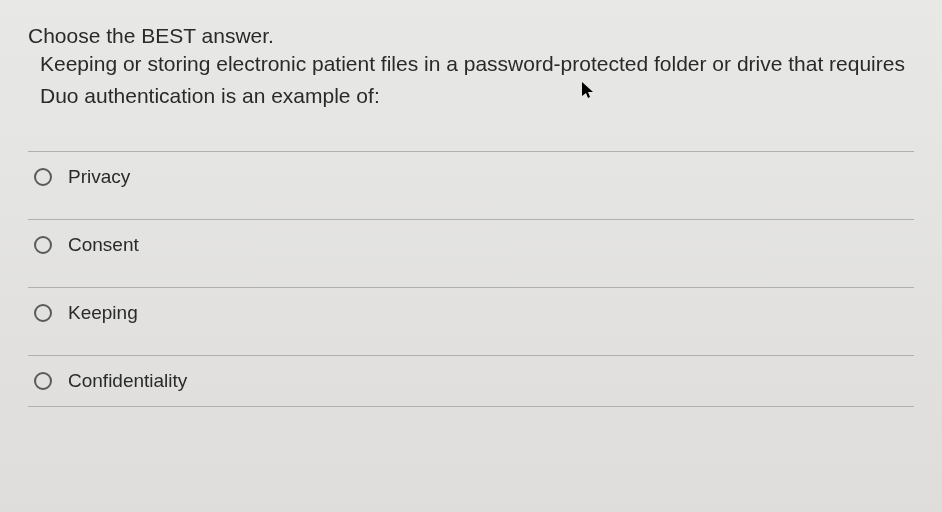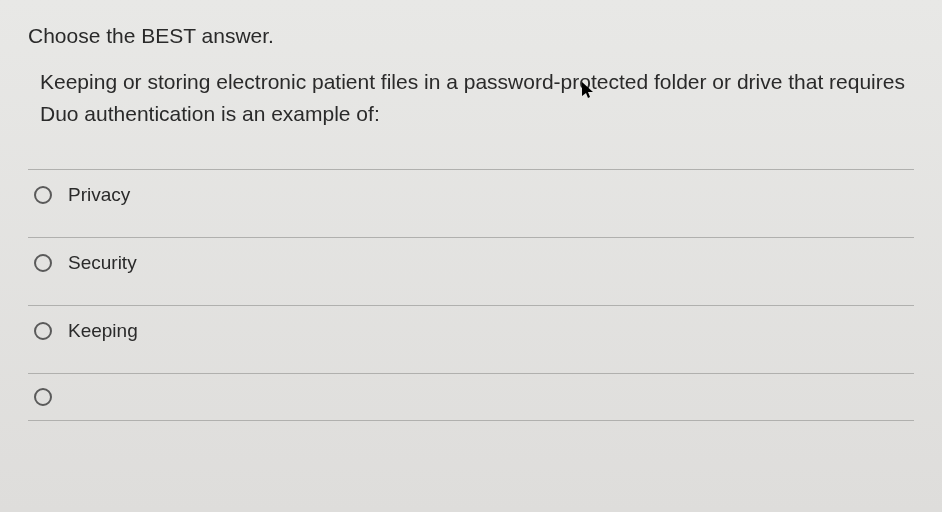--- a/index.html
+++ b/index.html
@@ -13,21 +13,20 @@
       background: linear-gradient(to bottom, #e8e8e6 0%, #dedddb 100%);
       font-family: -apple-system, BlinkMacSystemFont, "Segoe UI", Arial, sans-serif;
       color: #2a2a2a;
       padding: 24px 28px 0 28px;
       position: relative;
     }
     .instruction {
       font-size: 21px;
       font-weight: 400;
       color: #2a2a2a;
-      margin-bottom: 18px;
     }
     .question {
       font-size: 21px;
       font-weight: 400;
       color: #2a2a2a;
       line-height: 1.5;
       margin-bottom: 40px;
       margin-left: 12px;
     }
     .options {
@@ -71,26 +70,27 @@
 
 <div class="question">Keeping or storing electronic patient files in a password-protected folder or drive that requires Duo authentication is an example of:</div>
 
 <div class="options">
   <div class="option-row">
     <span class="radio-icon"></span>
     <span class="option-label">Privacy</span>
   </div>
   <div class="option-row">
     <span class="radio-icon"></span>
-    <span class="option-label">Security</span>
+    <span class="option-label">Consent</span>
   </div>
   <div class="option-row">
     <span class="radio-icon"></span>
     <span class="option-label">Keeping</span>
   </div>
   <div class="option-row">
     <span class="radio-icon"></span>
+    <span class="option-label">Confidentiality</span>
   </div>
 </div>
 
 <svg class="cursor" width="14" height="18" viewBox="0 0 14 18">
   <path d="M0 0 L0 14 L4 11 L6 16 L8 15 L6 10 L11 10 Z" fill="#000000"></path>
 </svg>
 
 </body></html>

